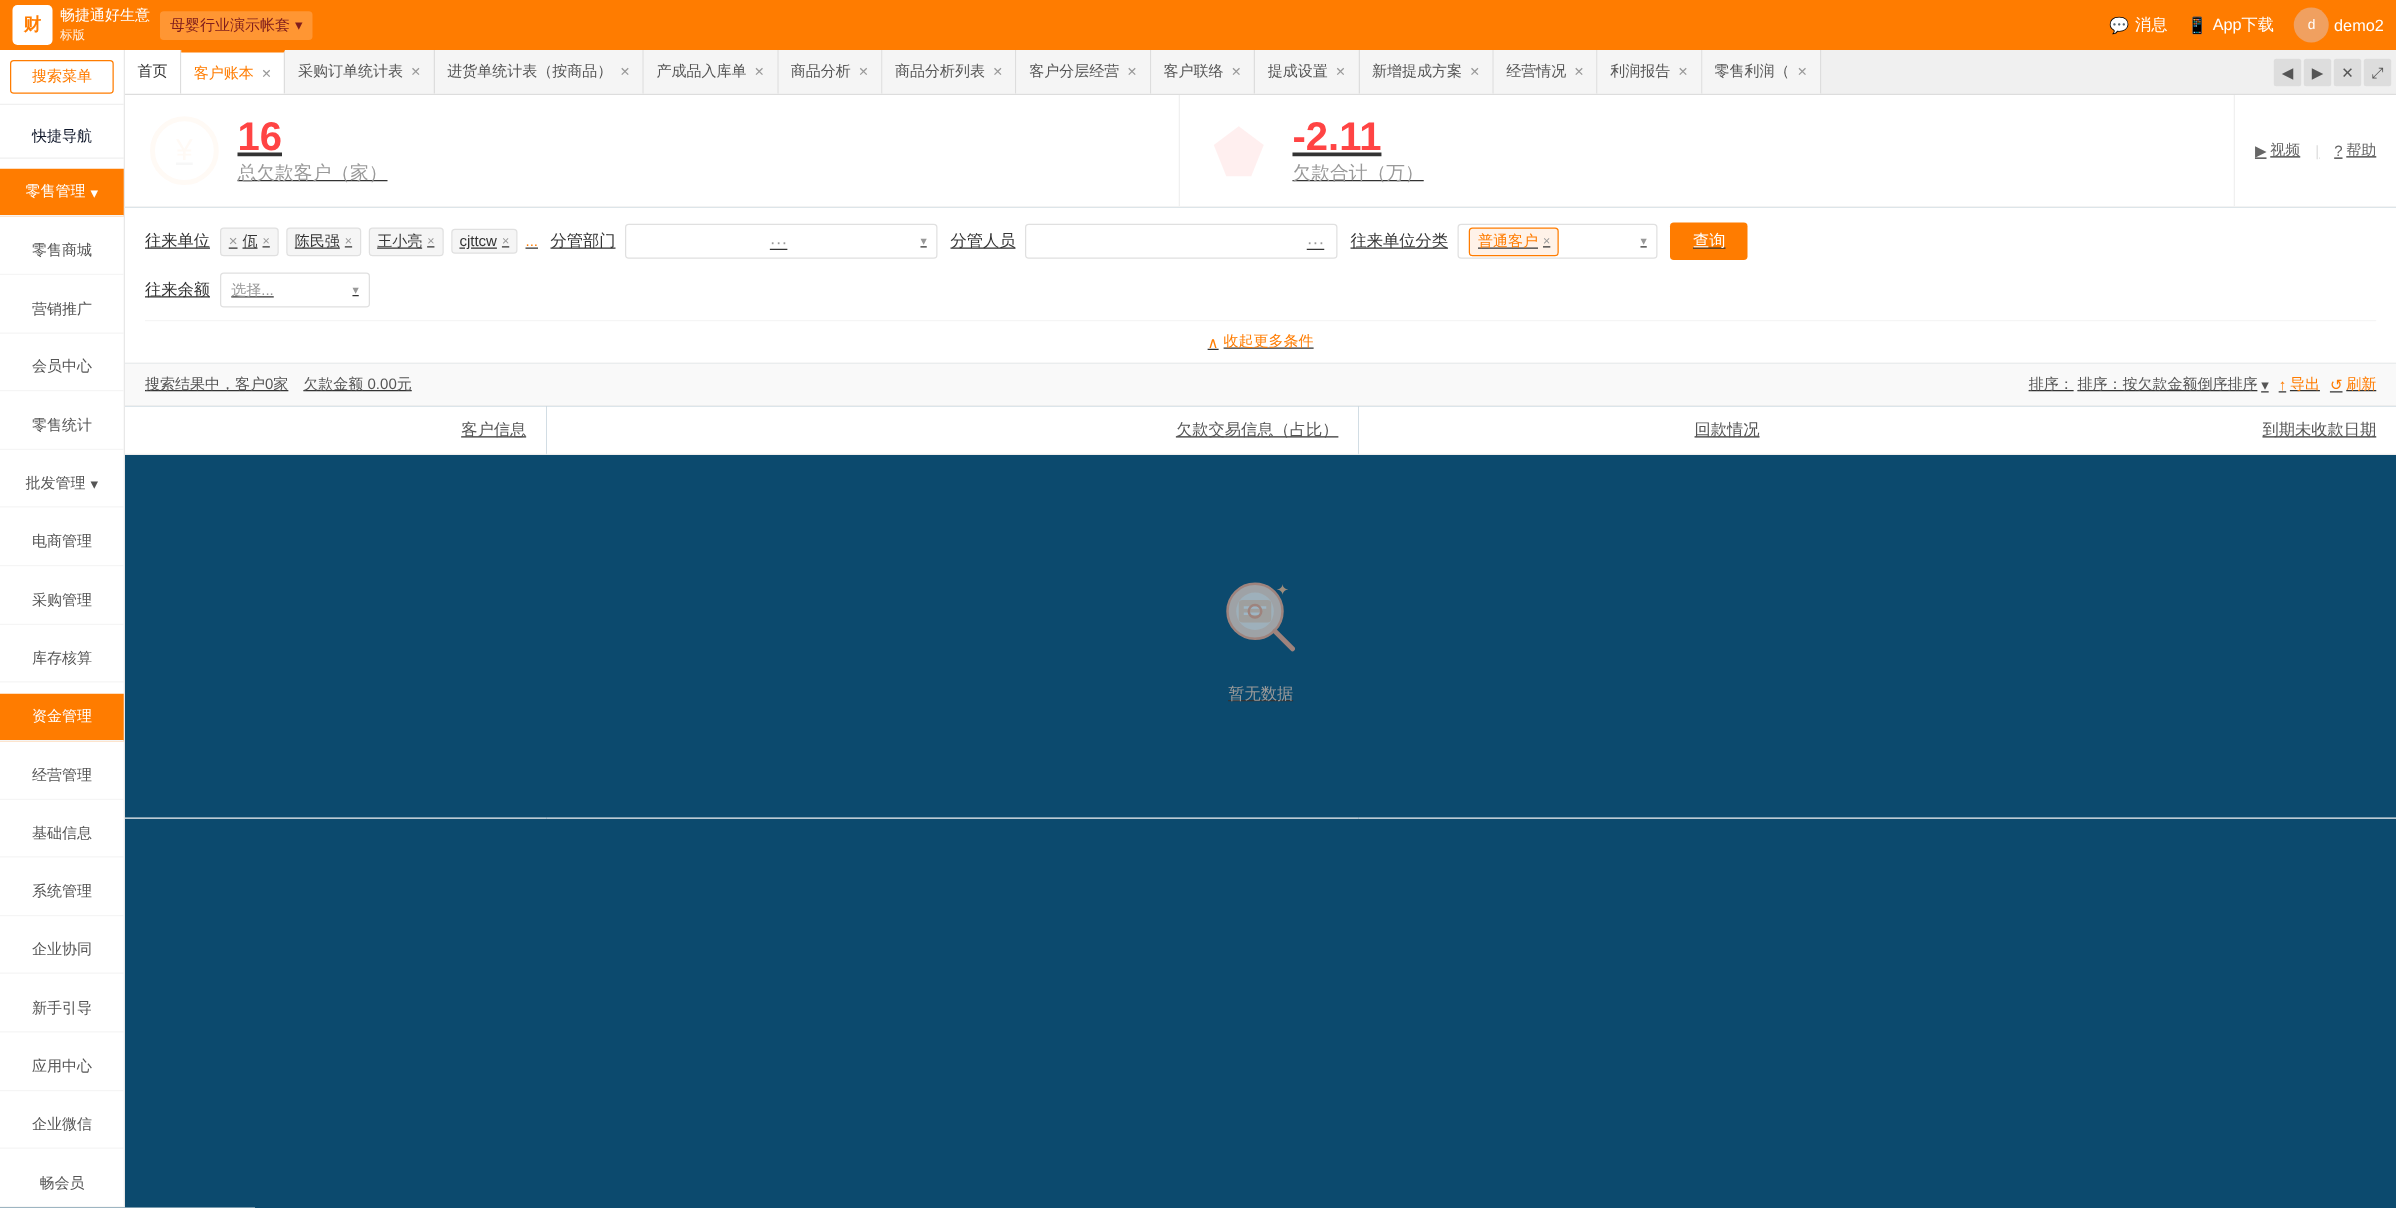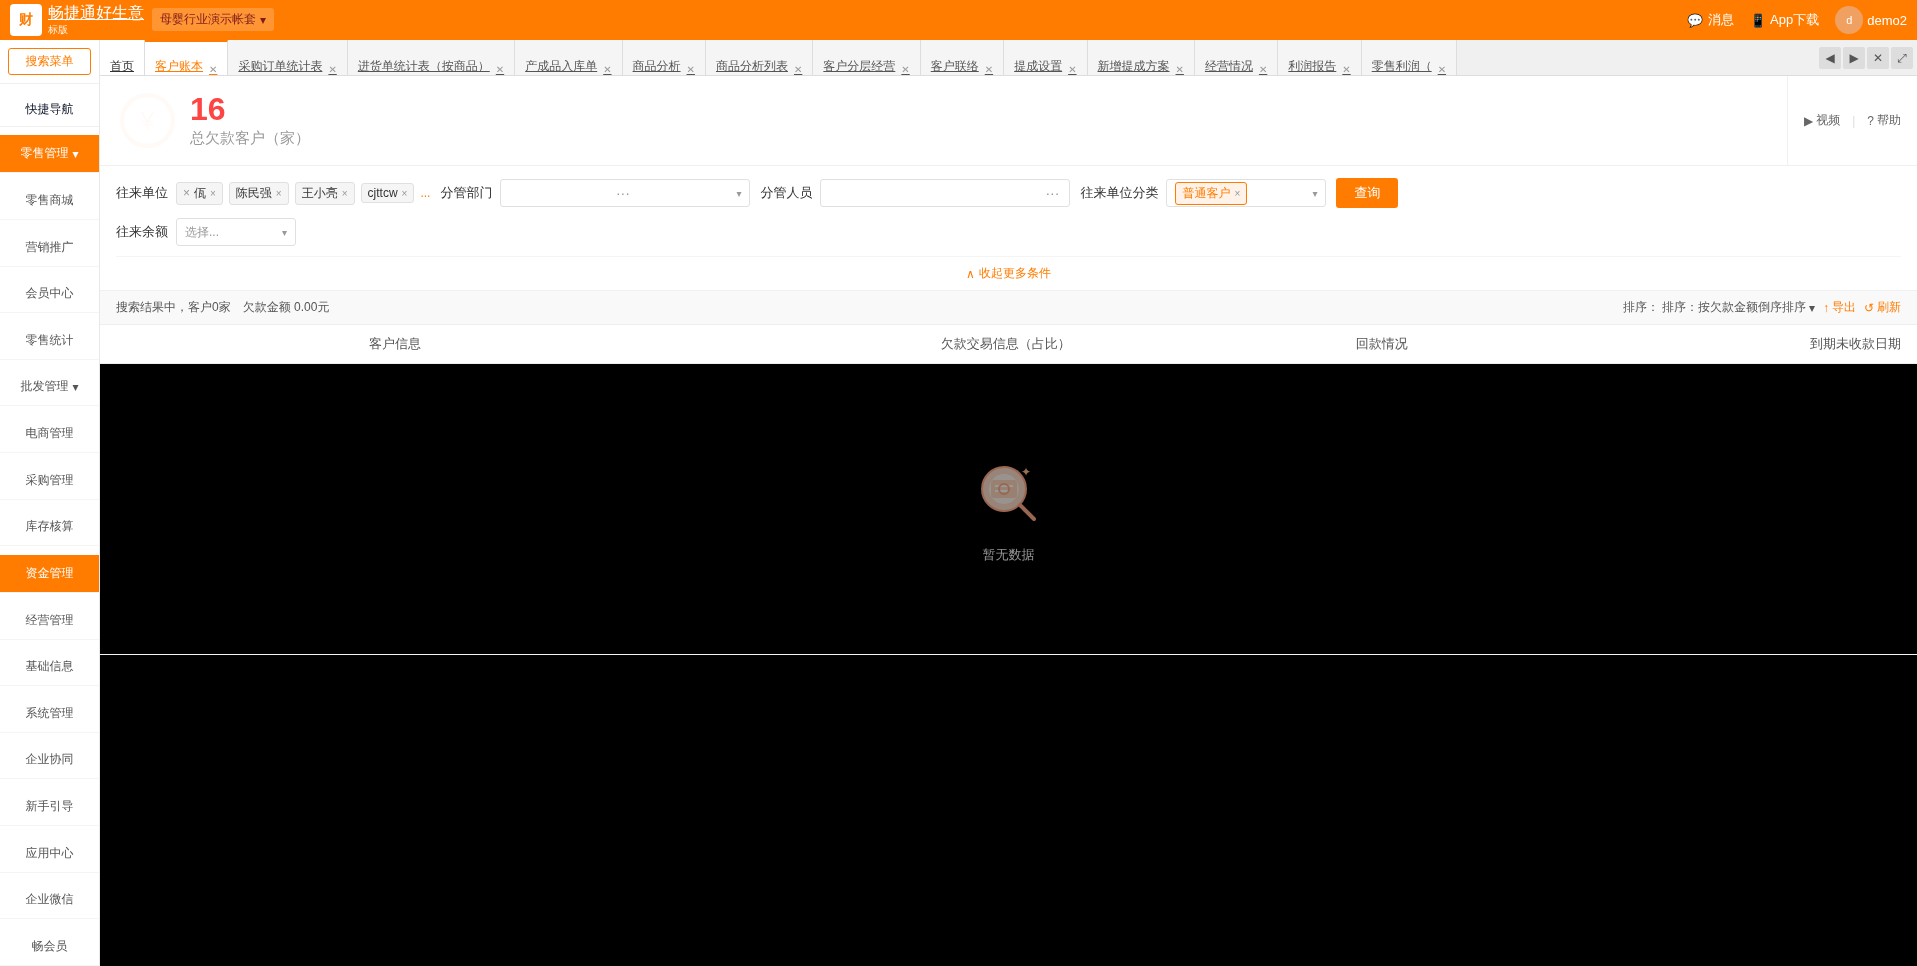--- a/index.html
+++ b/index.html
@@ -9,45 +9,45 @@
     .app-container { display: flex; flex-direction: column; height: 966px; width: 1917px; }
     .top-bar { height: 40px; background: #ff7c00; display: flex; align-items: center; padding: 0 10px; justify-content: space-between; flex-shrink: 0; }
     .main-layout { display: flex; flex: 1; overflow: hidden; }
     .sidebar { width: 100px; background: #fff; border-right: 1px solid #e8e8e8; display: flex; flex-direction: column; flex-shrink: 0; justify-content: space-between; }
     .content-area { flex: 1; display: flex; flex-direction: column; overflow: hidden; }
 
     
     .top-bar-left { display: flex; align-items: center; gap: 8px; }
     .logo-box { display: flex; align-items: center; gap: 6px; }
     .logo-icon { width: 32px; height: 32px; background: #fff; border-radius: 4px; display: flex; align-items: center; justify-content: center; color: #ff7c00; font-weight: bold; font-size: 14px; }
-    .logo-text { color: #fff; font-size: 16px; line-height: 1.3; text-decoration: underline; }
+    .logo-text { color: #fff; font-size: 12px; line-height: 1.3; }
     .logo-subtitle { color: #fff; font-size: 10px; opacity: 0.9; }
     .top-bar-dropdown { background: rgba(255,255,255,0.2); border: none; color: #7f1d1d; font-size: 12px; padding: 3px 8px; border-radius: 3px; cursor: pointer; display: flex; align-items: center; gap: 4px; }
     .top-bar-right { display: flex; align-items: center; gap: 16px; color: #fff; font-size: 13px; }
     .top-bar-right-item { display: flex; align-items: center; gap: 4px; cursor: pointer; }
     .avatar { width: 28px; height: 28px; border-radius: 50%; background: #f0a060; display: flex; align-items: center; justify-content: center; color: #fff; font-size: 11px; }
 
     
     .tab-bar { height: 36px; background: #f0f0f0; display: flex; align-items: stretch; border-bottom: 1px solid #ddd; flex-shrink: 0; overflow: hidden; }
-    .tab { display: flex; align-items: flex-end; padding: 0 10px; font-size: 12px; cursor: pointer; border-right: 1px solid #ddd; white-space: nowrap; gap: 4px; color: #555; background: #f5f5f5; flex-shrink: 0; text-decoration: underline; }
+    .tab { display: flex; align-items: center; padding: 0 10px; font-size: 12px; cursor: pointer; border-right: 1px solid #ddd; white-space: nowrap; gap: 4px; color: #555; background: #f5f5f5; flex-shrink: 0; }
     .tab.active { background: #fff; color: #ff7c00; border-top: 2px solid #ff7c00; }
     .tab.home { background: #fff; color: #333; }
     .tab-close { color: #999; font-size: 10px; cursor: pointer; margin-left: 2px; }
     .tab-bar-controls { display: flex; align-items: center; margin-left: auto; padding: 0 4px; gap: 2px; }
     .tab-ctrl-btn { width: 22px; height: 22px; background: #ddd; border: none; cursor: pointer; display: flex; align-items: center; justify-content: center; font-size: 12px; color: #555; border-radius: 2px; }
 
     
     .sidebar-search { padding: 8px; border-bottom: 1px solid #f0f0f0; }
     .sidebar-search-btn { width: 100%; background: none; border: 1px solid #ff7c00; color: #ff7c00; font-size: 12px; padding: 4px; border-radius: 3px; cursor: pointer; text-align: center; }
     .sidebar-nav-item { padding: 10px 8px; text-align: center; font-size: 12px; color: #555; cursor: pointer; border-bottom: 1px solid #f5f5f5; }
     .sidebar-nav-item.active { background: #ff7c00; color: #fff; }
     .sidebar-fast-nav { padding: 8px; text-align: center; font-size: 12px; color: #0f172a; cursor: pointer; border-bottom: 1px solid #f0f0f0; }
 
     
-    .page-content { flex: 1; overflow-y: auto; background: #000000; }
+    .page-content { flex: 1; overflow-y: auto; background: #0c4a6e; text-decoration: underline; }
 
     
     .stats-bar { display: flex; border-bottom: 1px solid #f0f0f0; background: #fff; height: 90px; }
     .stat-item { flex: 1; display: flex; align-items: center; padding: 15px 20px; gap: 15px; border-right: 1px solid #f0f0f0; position: relative; }
     .stat-icon { width: 55px; height: 55px; display: flex; align-items: center; justify-content: center; opacity: 0.2; }
     .stat-value { font-size: 32px; font-weight: bold; color: #333; line-height: 1; }
     .stat-value.red { color: #ff4444; }
     .stat-label { font-size: 15px; color: #999; margin-top: 4px; }
     .stat-text { display: flex; flex-direction: column; }
     .page-actions { display: flex; align-items: center; gap: 12px; padding: 0 16px; margin-left: auto; font-size: 12px; color: #999; align-self: center; }
@@ -269,20 +269,31 @@
               <div style="width:55px;height:55px;border-radius:50%;border:4px solid #ff7c00;display:flex;align-items:center;justify-content:center;opacity:0.2;">
                 <span style="font-size:24px;color:#ff7c00;opacity:1;">¥</span>
               </div>
             </div>
             <div class="stat-text">
               <div class="stat-value red">16</div>
               <div class="stat-label">总欠款客户（家）</div>
             </div>
           </div>
 
+          <div class="stat-item">
+            <div style="width:55px;height:55px;display:flex;align-items:center;justify-content:center;opacity:0.15;flex-shrink:0;">
+              <svg width="50" height="50" viewBox="0 0 50 50">
+                <polygon points="25,5 45,20 35,45 15,45 5,20" fill="#ff9999"></polygon>
+              </svg>
+            </div>
+            <div class="stat-text">
+              <div class="stat-value red">-2.11</div>
+              <div class="stat-label">欠款合计（万）</div>
+            </div>
+          </div>
 
 
           <div class="page-actions">
             <div class="page-action-btn">
               <span>▶</span>
               <span>视频</span>
             </div>
             <span style="color:#ddd;">|</span>
             <div class="page-action-btn">
               <span>?</span>

